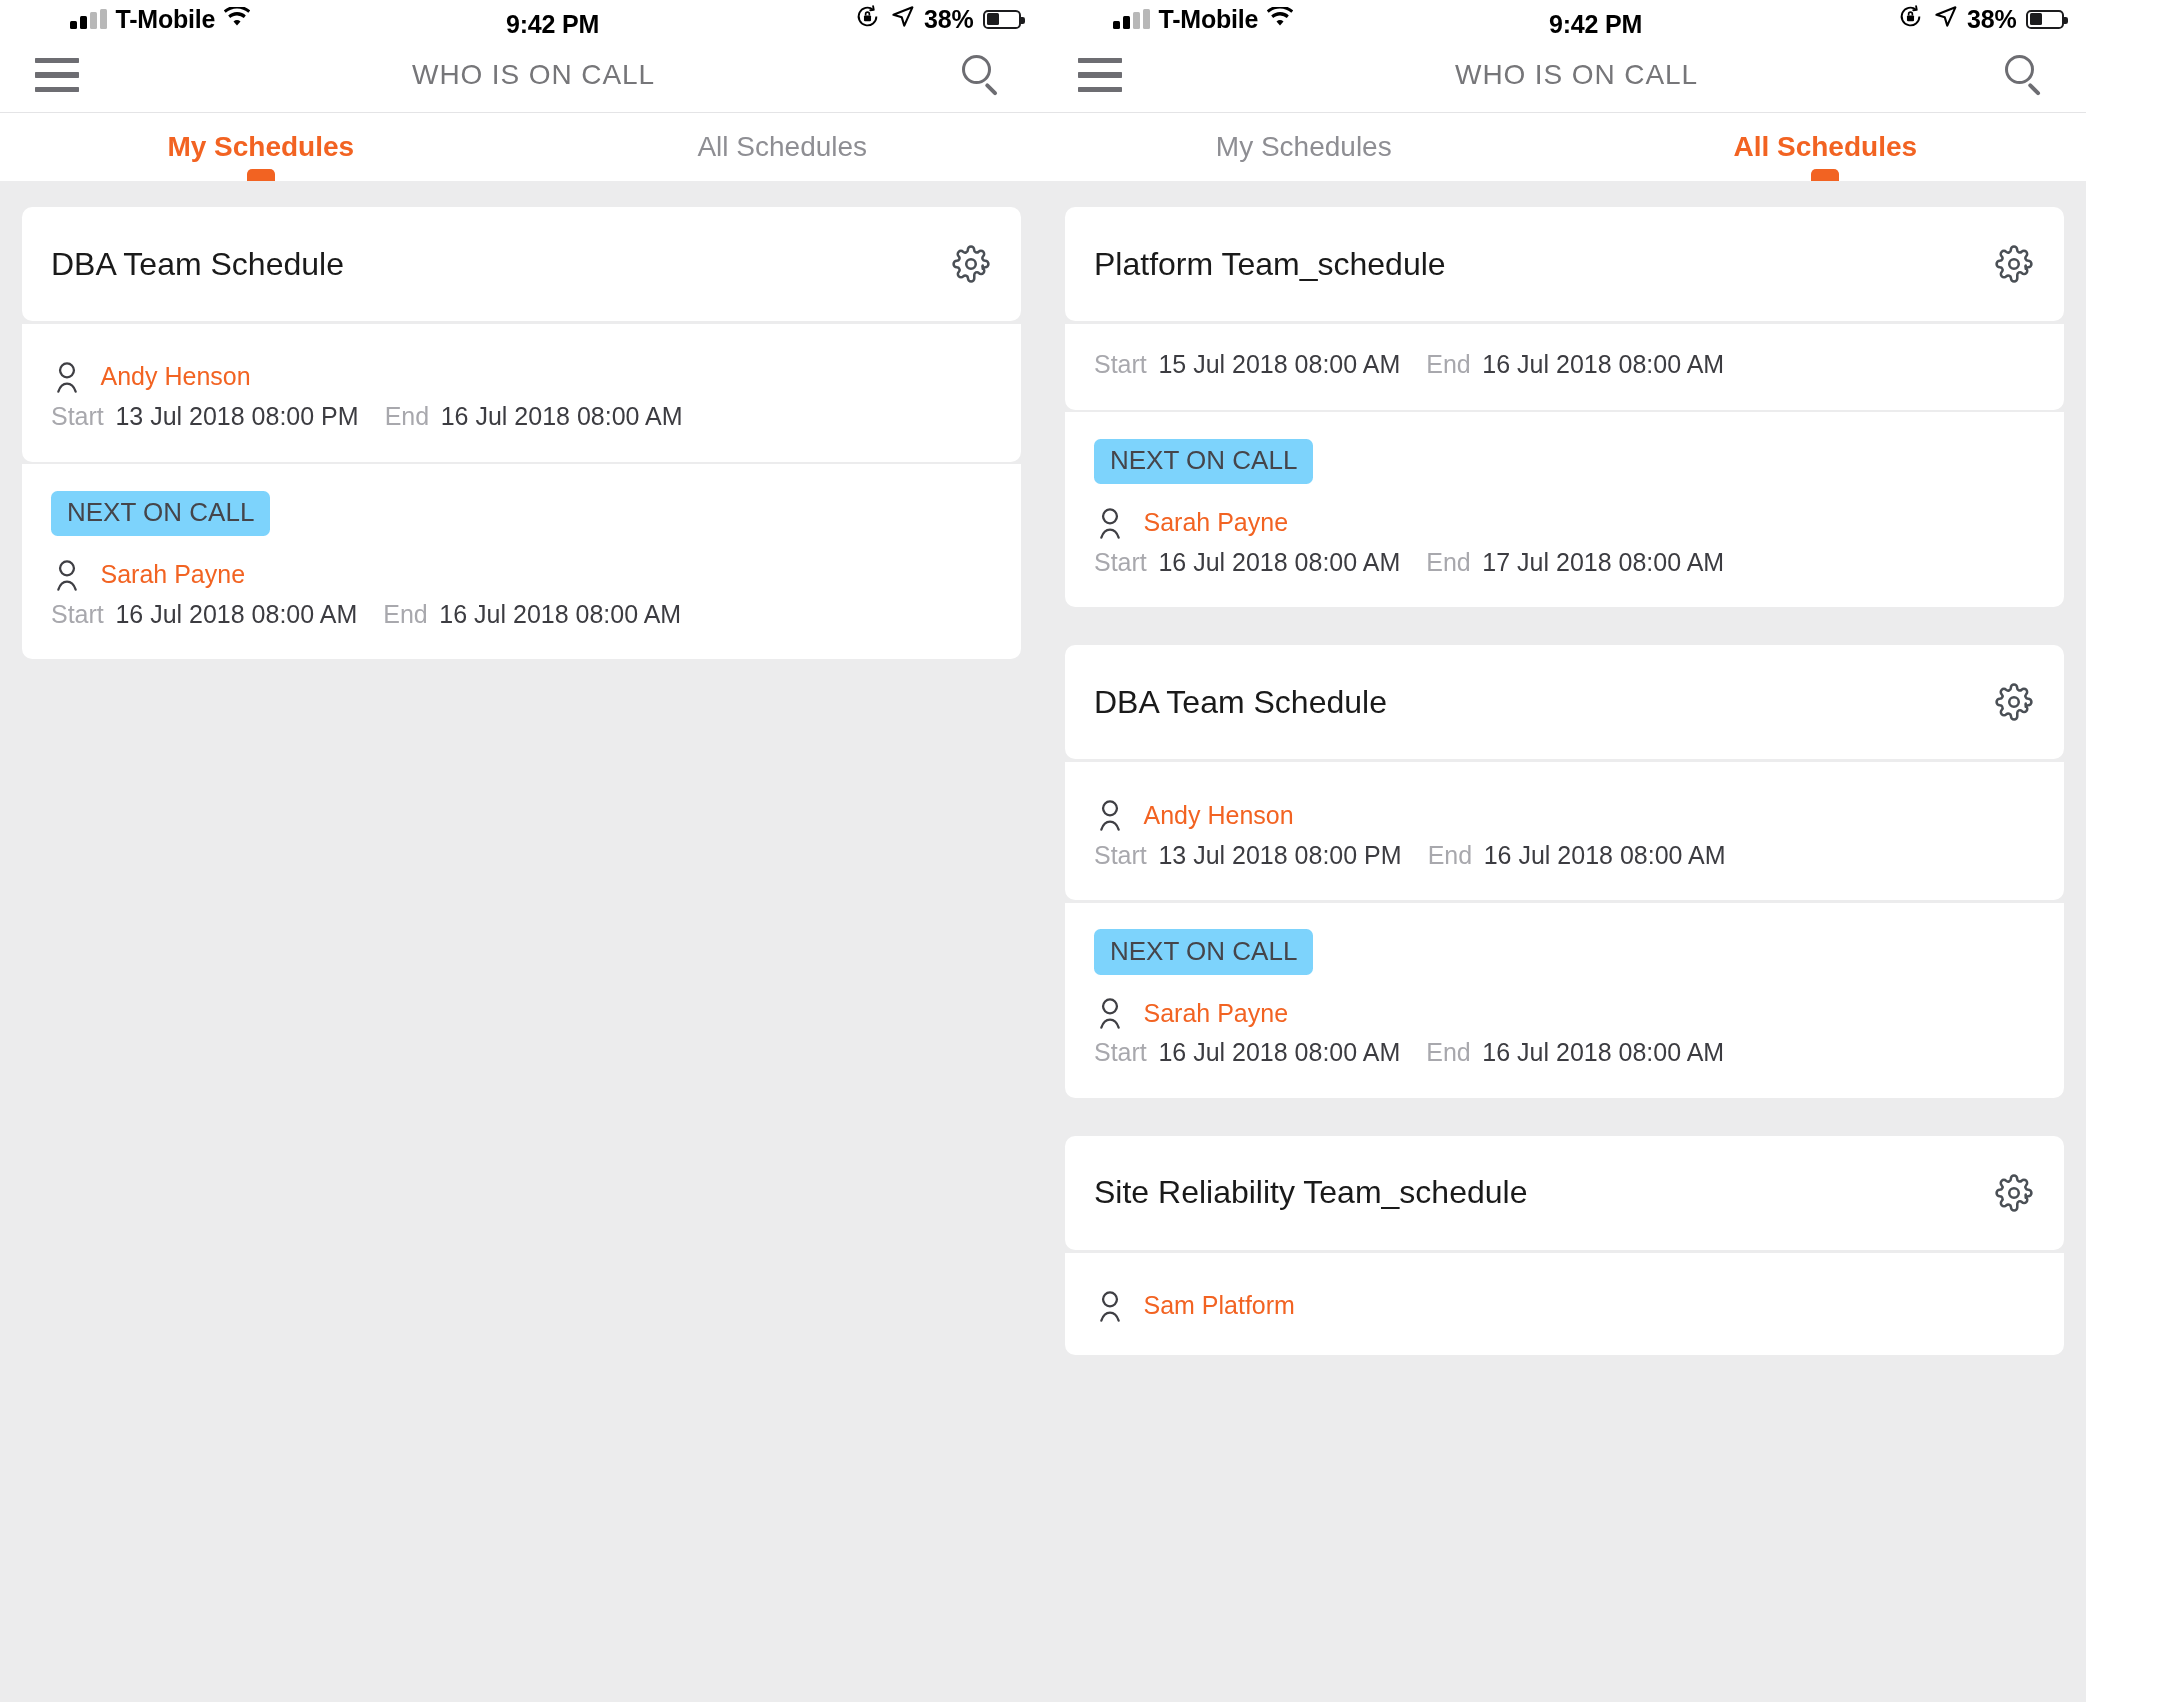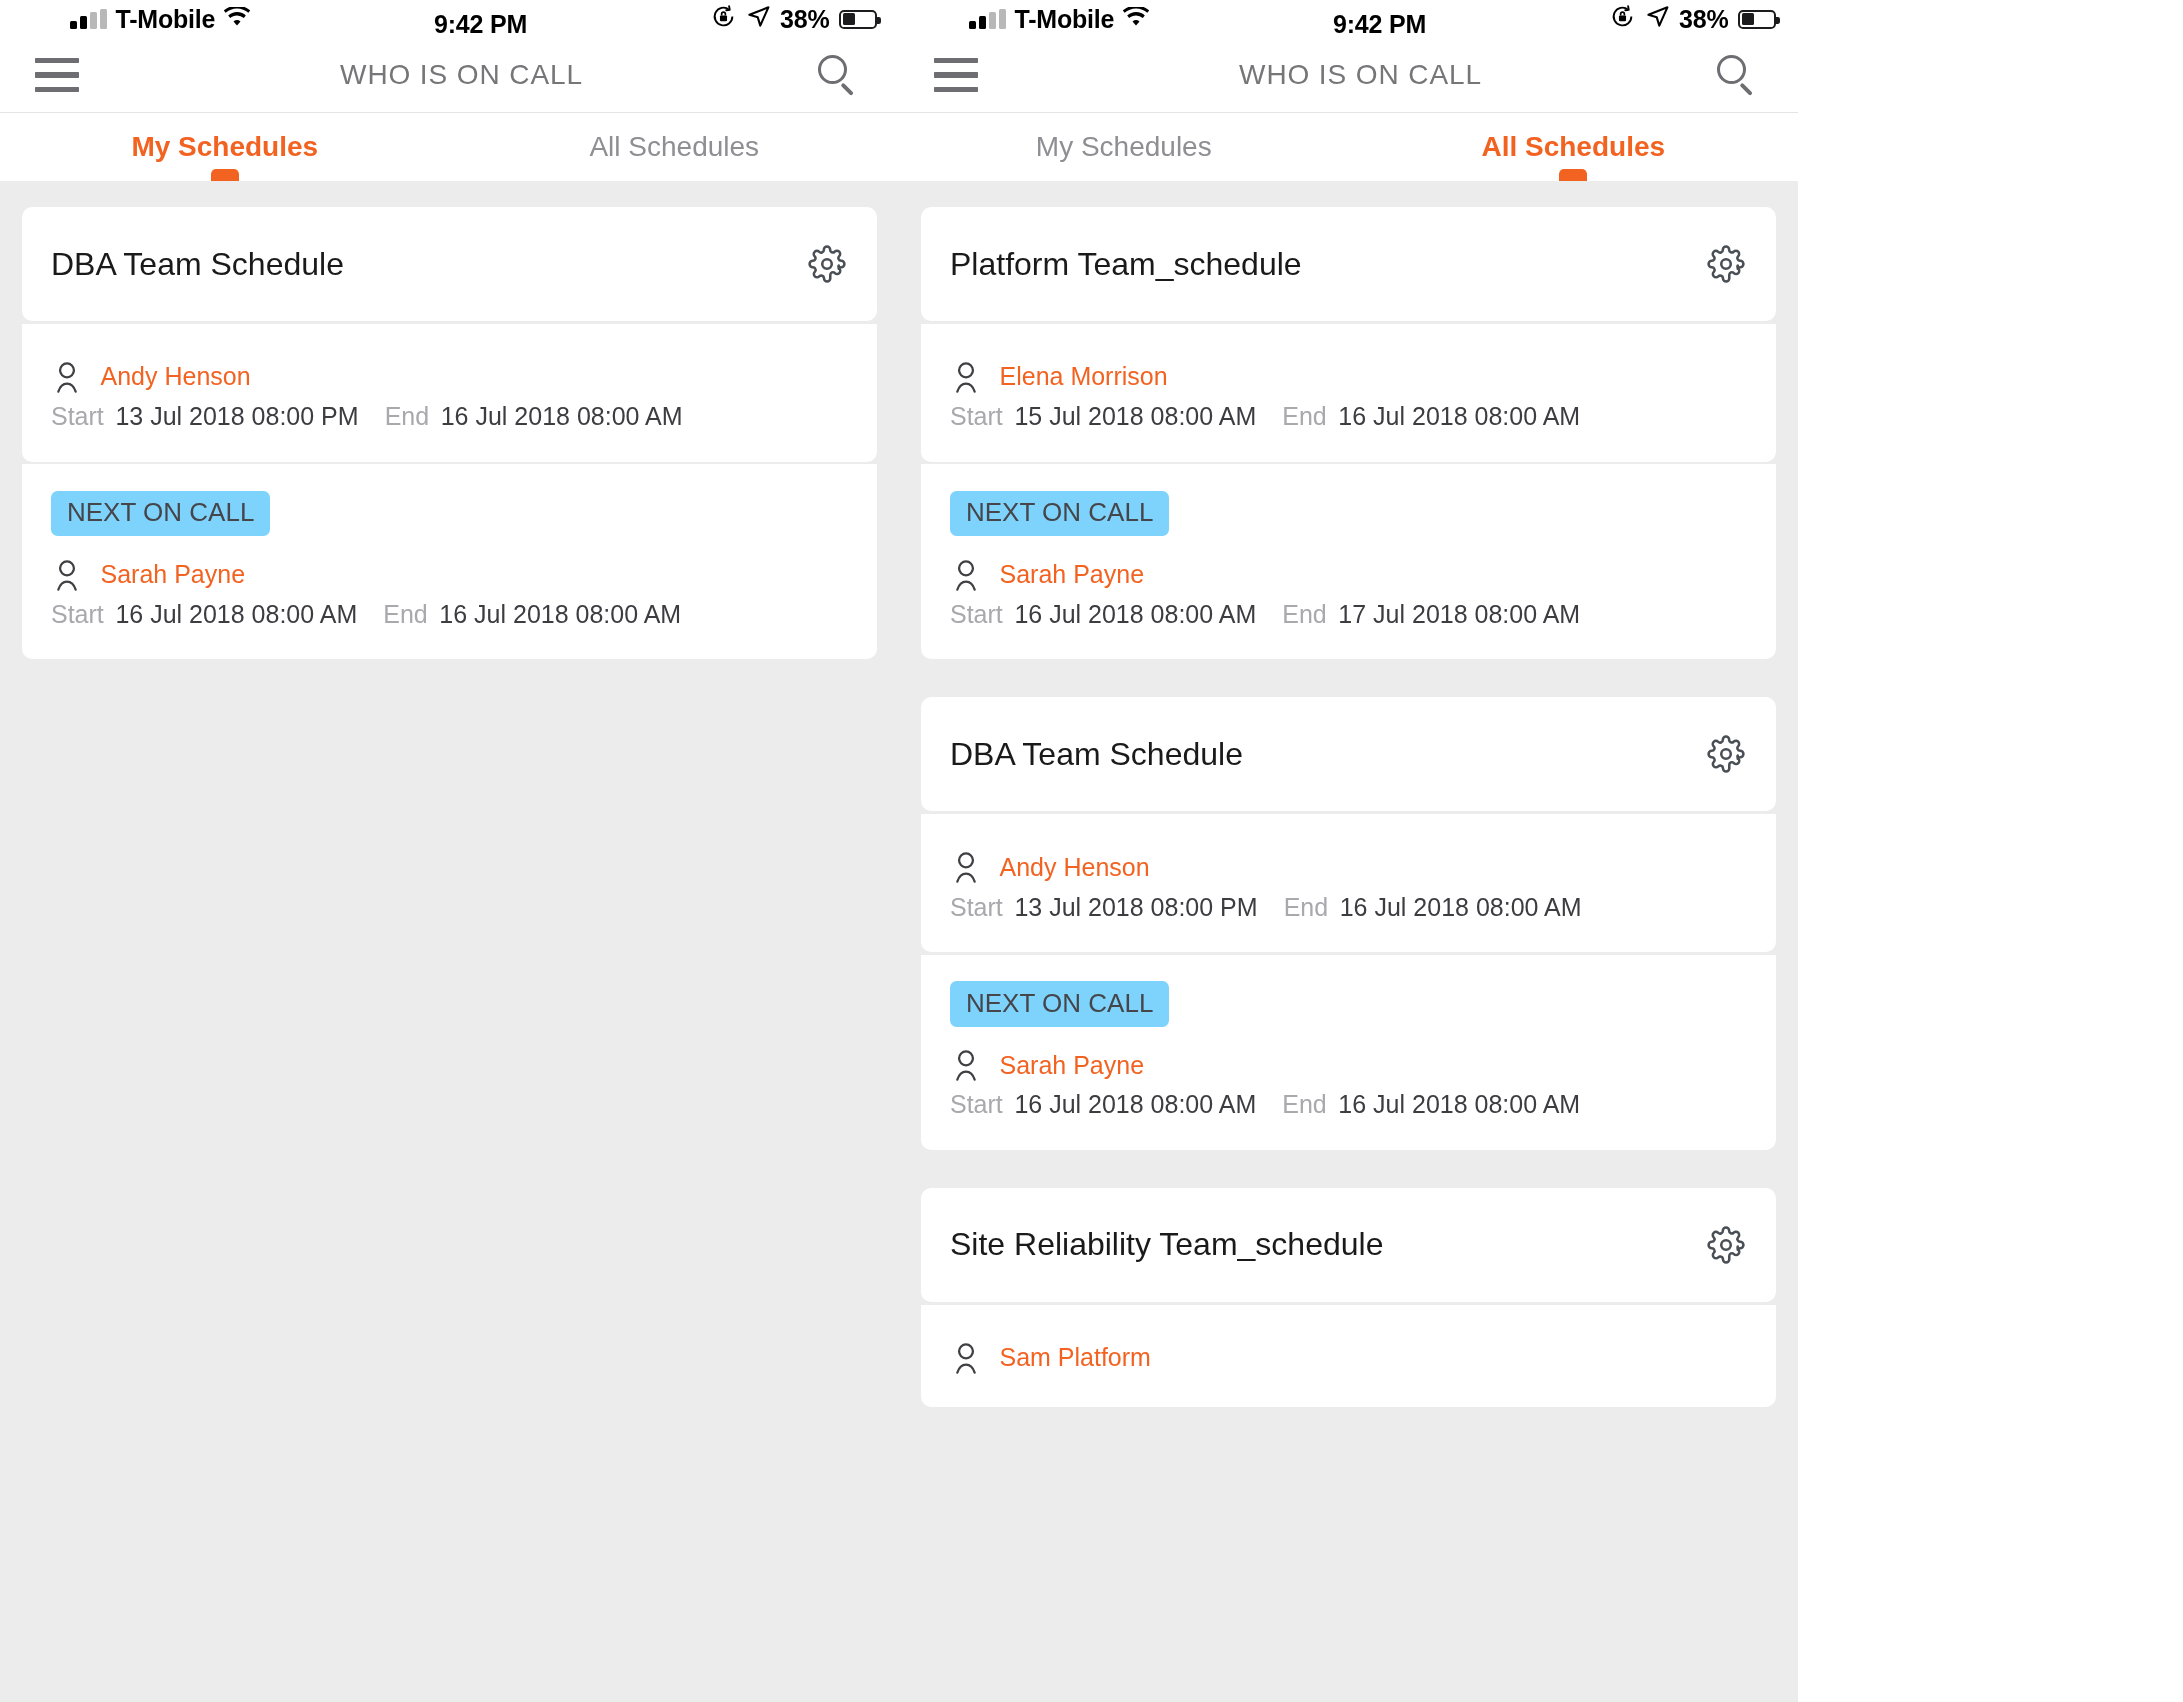--- a/index.html
+++ b/index.html
@@ -2,21 +2,21 @@
 <html style="font-size:11.6px"><head>
 <meta charset="utf-8">
 <style>
   * { box-sizing: border-box; margin:0; padding:0; }
   html, body {
     width: 2183px; height: 1703px;
     background: #ffffff;
     font-family: "Liberation Sans", sans-serif;
     overflow: hidden;
   }
-  .screen { position: relative; width: 1798px; height: 1703px; display: flex; border-radius: 20px; }
+  .screen { position: relative; width: 2086px; height: 1703px; display: flex; border-radius: 20px; }
   .panel { position: relative; width: 1092px; height: 1703px; background:#ffffff; overflow:hidden; }
 
   
   .statusbar {
     height: 38px; width: 100%;
     display: flex; align-items: center;
     padding: 0 22px 0 70px;
     font-size: 25px; font-weight: bold; color:#000;
     letter-spacing: -0.2px;
   }
@@ -299,27 +299,20 @@
       <div class="card">
     <div class="card-head">
       <span class="card-title">Platform Team_schedule</span>
       <span class="gear"><svg viewBox="0 0 24 24" width="38" height="38" fill="none" stroke="#4a4f55" stroke-width="1.6" stroke-linecap="round" stroke-linejoin="round">
                 <path d="M19.4 13a1.65 1.65 0 0 0 .33 1.82l.06.06a2 2 0 1 1-2.83 2.83l-.06-.06a1.65 1.65 0 0 0-1.82-.33 1.65 1.65 0 0 0-1 1.51V21a2 2 0 1 1-4 0v-.09A1.65 1.65 0 0 0 9 19.4a1.65 1.65 0 0 0-1.82.33l-.06.06a2 2 0 1 1-2.83-2.83l.06-.06A1.65 1.65 0 0 0 4.6 15a1.65 1.65 0 0 0-1.51-1H3a2 2 0 1 1 0-4h.09A1.65 1.65 0 0 0 4.6 9a1.65 1.65 0 0 0-.33-1.82l-.06-.06a2 2 0 1 1 2.83-2.83l.06.06A1.65 1.65 0 0 0 9 4.6a1.65 1.65 0 0 0 1-1.51V3a2 2 0 1 1 4 0v.09a1.65 1.65 0 0 0 1 1.51 1.65 1.65 0 0 0 1.82-.33l.06-.06a2 2 0 1 1 2.83 2.83l-.06.06A1.65 1.65 0 0 0 19.4 9v0a1.65 1.65 0 0 0 1.51 1H21a2 2 0 1 1 0 4h-.09a1.65 1.65 0 0 0-1.51 1z"></path>
                 <circle cx="12" cy="12" r="3"></circle>
               </svg></span>
     </div>
     <div class="card-body">
       <div class="shift">
-              <div class="person">
-      <span class="person-icon"><svg viewBox="0 0 24 26" width="32" height="36" fill="none" stroke="#3f3f44" stroke-width="1.7" stroke-linecap="round">
-                    <circle cx="12" cy="8" r="5.2"></circle>
-                    <path d="M5.5 24c1.3-4 4-6 6.5-6s5.2 2 6.5 6"></path>
-                  </svg></span>
-      <span class="person-name">Elena Morrison</span>
-    </div>
               <div class="times">
         <span class="lbl">Start</span>
         <span class="val">15 Jul 2018 08:00 AM</span>
         <span class="sep"></span>
         <span class="lbl">End</span>
         <span class="val">16 Jul 2018 08:00 AM</span>
       </div>
             </div>
     </div>
           <div style="height:2.9px"></div>

